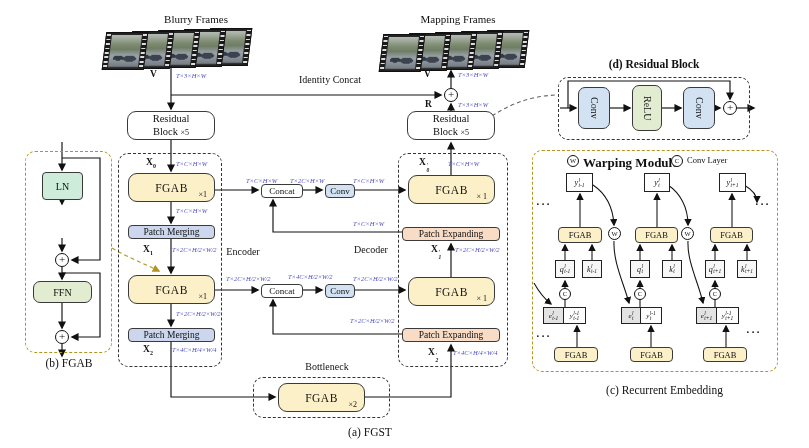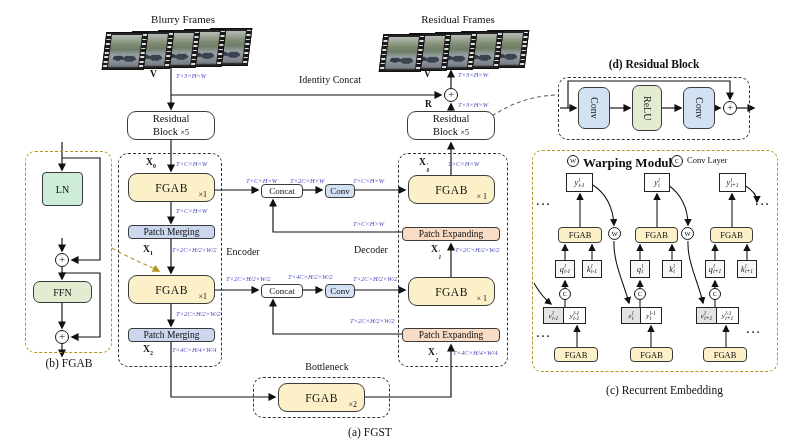--- a/index.html
+++ b/index.html
@@ -129,21 +129,21 @@
       <path d="M614,241 C613,262 624,284 629,303" marker-end="url(#ah)"></path>
       <path d="M668,185 C680,193 688,207 688,225" marker-end="url(#ah)"></path>
       <path d="M688,241 C687,262 699,284 703,303" marker-end="url(#ah)"></path>
       <path d="M744,185 C753,190 757,196 757,202" marker-end="url(#ah)"></path>
       <path d="M534,283 C539,292 546,300 551,304" marker-end="url(#ah)"></path>
     </g>
     <path d="M492,116 C515,101 535,96 556,95" stroke="#666" stroke-width="1.1" stroke-dasharray="4 3" fill="none"></path>
     <path d="M112,248 C127,257 145,264 159,271" stroke="#b2941f" stroke-width="1.1" stroke-dasharray="4 3" fill="none" marker-end="url(#ahol)"></path>
   </svg>
 
-  <span class="title" style="left:133px;top:13px;width:100px;text-align:center;">Blurry Frames</span>
+  <span class="title" style="left:146px;top:13px;width:100px;text-align:center;">Blurry Frames</span>
   <div class="stack" style="left:104px;top:28px;width:148px;height:42px;">
     <div class="frame" style="left:104px;top:0;z-index:1;">
         <span class="hl"></span>
         <span class="hr"></span>
         <span class="ph"></span>
       </div>
     <div class="frame" style="left:78px;top:1px;z-index:2;">
         <span class="hl"></span>
         <span class="hr"></span>
         <span class="ph"></span>
@@ -158,21 +158,21 @@
         <span class="hr"></span>
         <span class="ph"></span>
       </div>
     <div class="frame" style="left:0;top:4px;z-index:5;">
         <span class="hl"></span>
         <span class="hr"></span>
         <span class="ph"></span>
       </div>
   </div>
 
-  <span class="title" style="left:408px;top:13px;width:100px;">Residual Frames</span>
+  <span class="title" style="left:408px;top:13px;width:100px;">Mapping Frames</span>
   <div class="stack" style="left:381px;top:30px;width:148px;height:42px;">
     <div class="frame" style="left:104px;top:0;z-index:1;">
         <span class="hl"></span>
         <span class="hr"></span>
         <span class="ph" style="filter:blur(0.2px);"></span>
       </div>
     <div class="frame" style="left:78px;top:1px;z-index:2;">
         <span class="hl"></span>
         <span class="hr"></span>
         <span class="ph" style="filter:blur(0.2px);"></span>
@@ -301,21 +301,21 @@
 
   <span class="lab" style="left:298px;top:361px;width:58px;text-align:center;">Bottleneck</span>
   <div class="dashed-black" style="left:253px;top:377px;width:137px;height:41px;"></div>
   <div class="box fgab" style="left:278px;top:383px;width:87px;height:29px;">
     <span>FGAB</span>
     <span class="mult">×2</span>
   </div>
   <span class="cap" style="left:335px;top:426px;width:70px;">(a) FGST</span>
 
   <div class="dashed-olive" style="left:25px;top:151px;width:87px;height:202px;"></div>
-  <div class="box lnbox" style="left:42px;top:172px;width:41px;height:34px;">
+  <div class="box lnbox" style="left:42px;top:172px;width:41px;height:28px;">
     <span>LN</span>
   </div>
   <span class="plus" style="left:55px;top:253px;">+</span>
   <div class="box ffnbox" style="left:33px;top:281px;width:59px;height:22px;">
     <span>FFN</span>
   </div>
   <span class="plus" style="left:55px;top:330px;">+</span>
   <span class="cap" style="left:30px;top:357px;width:78px;">(b) FGAB</span>
 
   <span class="cap" style="left:595px;top:58px;width:118px;font-weight:bold;">(d) Residual Block</span>

